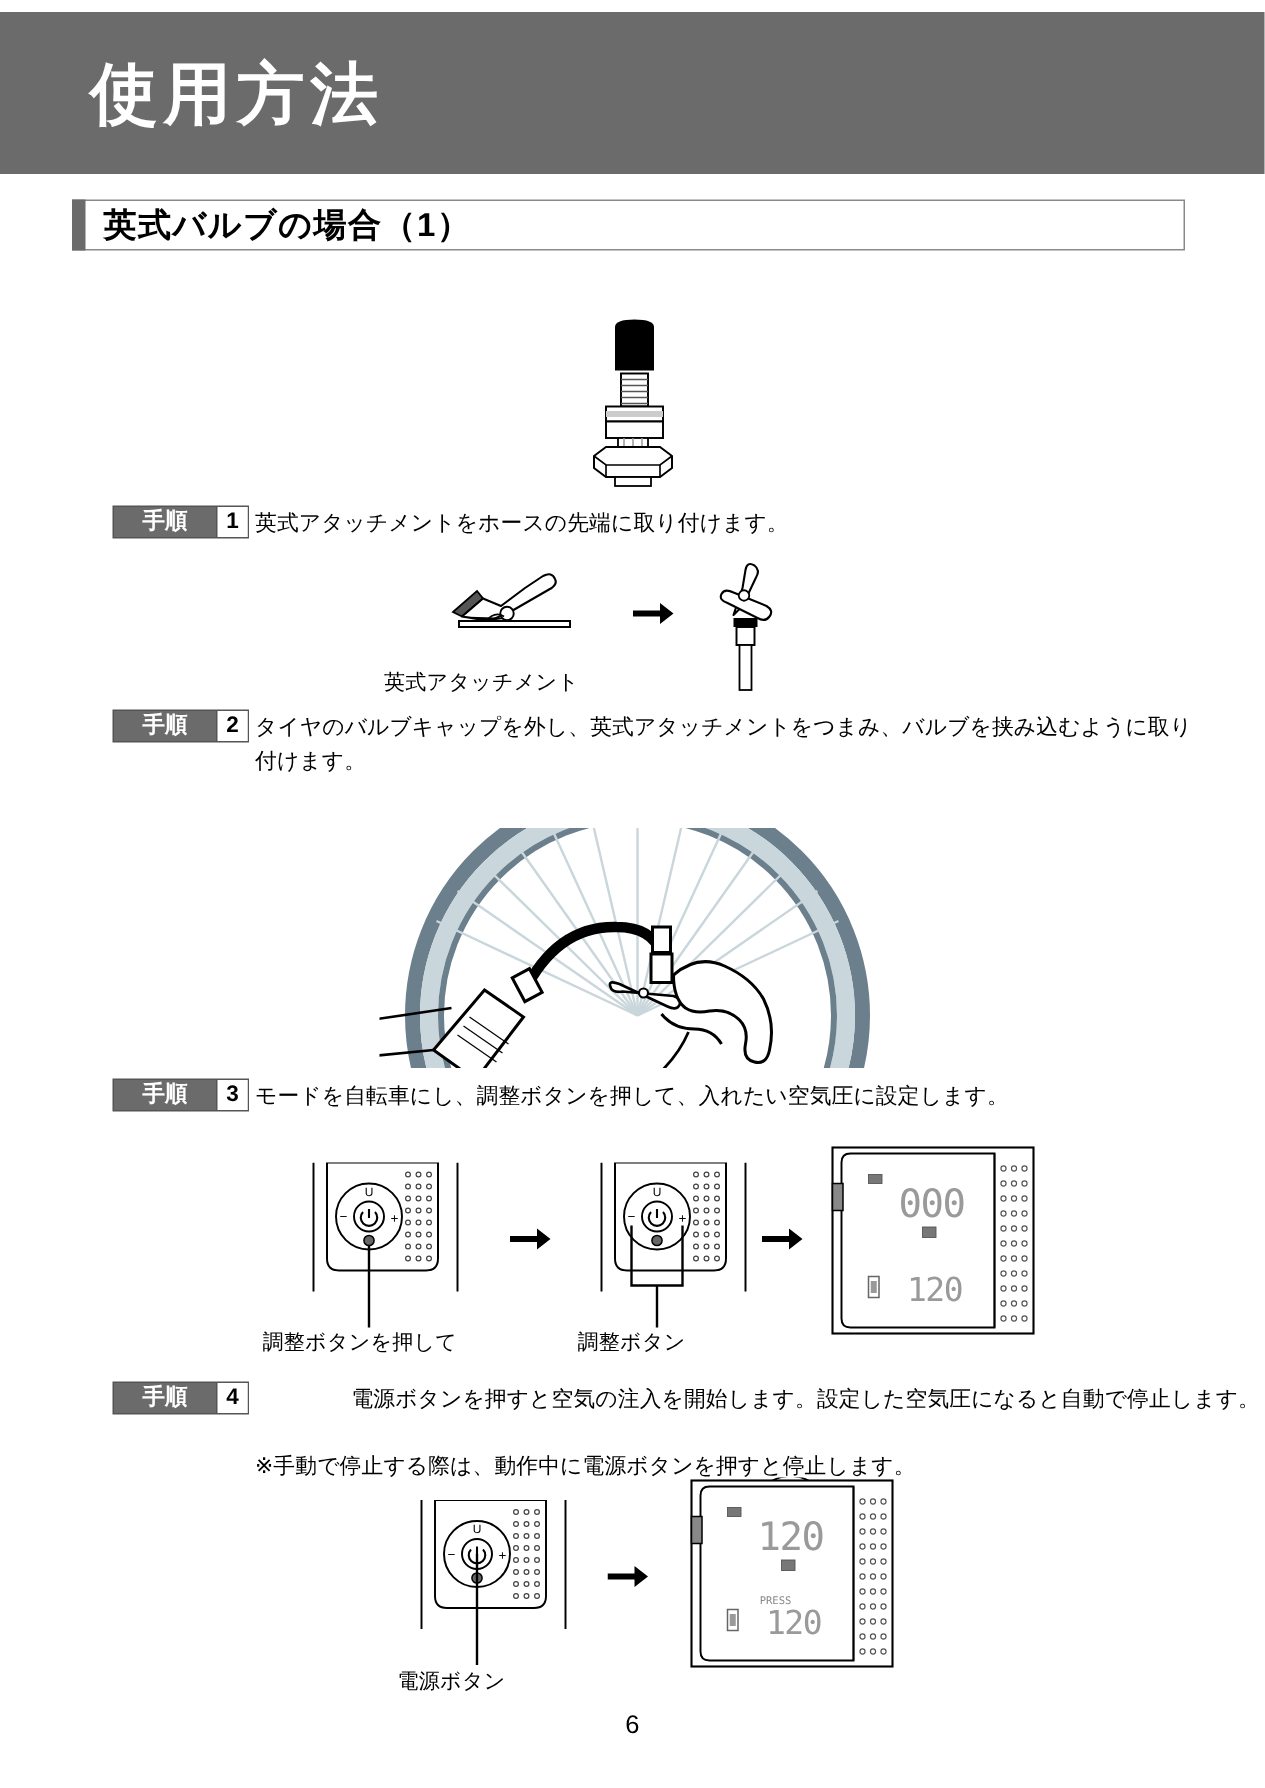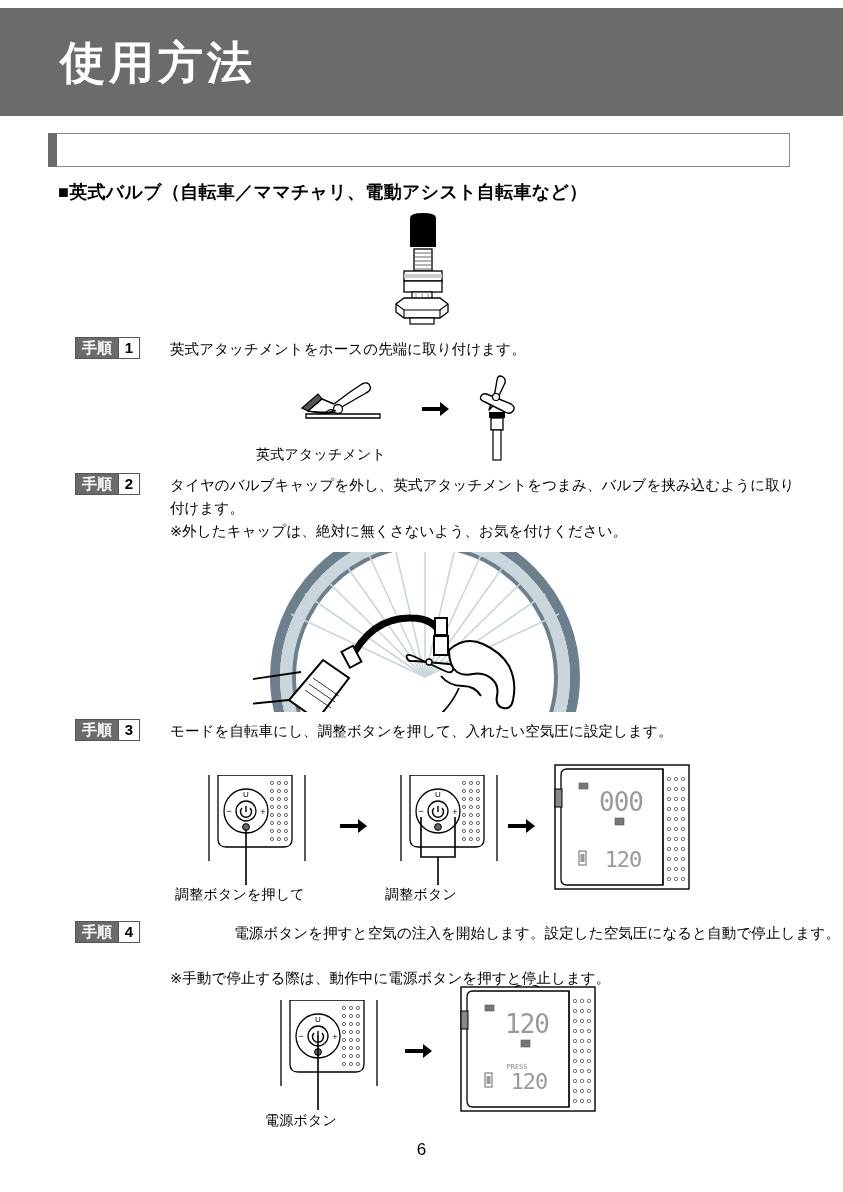--- a/index.html
+++ b/index.html
@@ -87,21 +87,21 @@
     align-items: stretch;
     height: 22px;
     border: 1px solid #555;
     box-sizing: border-box;
   }
   .step-badge .badge-label {
     background: #6b6b6b;
     color: #fff;
     font-size: 15px;
     font-weight: bold;
-    padding: 0 6px;
+    padding: 0 19px;
     line-height: 20px;
     letter-spacing: 0px;
   }
   .step-badge .badge-num {
     background: #fff;
     color: #000;
     font-size: 15px;
     font-weight: bold;
     width: 20px;
     text-align: center;
@@ -138,23 +138,23 @@
 <body>
 
 <div class="page">
 
   <div class="header-band">
     <div class="header-title">使用方法</div>
   </div>
 
   <div class="section-heading">
     <div class="accent-bar"></div>
+    <div class="section-text">英式バルブの場合（1）</div>
   </div>
 
-  <div class="sub-heading">■英式バルブ（自転車／ママチャリ、電動アシスト自転車など）</div>
 
   <svg class="fig" style="left:378px; top:212px;" width="90" height="115" viewBox="0 0 90 115">
 
     <path d="M32 6 q0 -5 13 -5 q13 0 13 5 L58 34 L32 34 Z" fill="#000"></path>
     <rect x="32" y="30" width="26" height="5" fill="#000"></rect>
 
     <rect x="36" y="37" width="18" height="22" fill="#fff" stroke="#000" stroke-width="1.3"></rect>
     <g stroke="#555" stroke-width="0.9">
       <line x1="36" y1="41" x2="54" y2="41"></line>
       <line x1="36" y1="45" x2="54" y2="45"></line>
@@ -212,21 +212,20 @@
     <rect x="26" y="46" width="12" height="12" fill="#fff" stroke="#000" stroke-width="1.3"></rect>
     <rect x="28" y="58" width="8" height="30" fill="#fff" stroke="#000" stroke-width="1.2"></rect>
   </svg>
 
   <div class="step-badge" style="left:75px; top:473px;">
     <div class="badge-label">手順</div>
     <div class="badge-num">2</div>
   </div>
   <div class="step-text" style="left:170px; top:497px; width:670px;">付けます。</div>
   <div class="step-text" style="left:170px; top:474px; width:670px;">タイヤのバルブキャップを外し、英式アタッチメントをつまみ、バルブを挟み込むように取り</div>
-  <div class="step-text" style="left:170px; top:520px; width:670px;">※外したキャップは、絶対に無くさないよう、お気を付けください。</div>
 
   <svg class="fig" style="left:253px; top:552px;" width="345" height="160" viewBox="0 0 345 160">
     <defs>
       <clipPath id="wheelclip">
           <rect x="0" y="0" width="345" height="160"></rect>
         </clipPath>
     </defs>
     <g clip-path="url(#wheelclip)">
 
       <circle cx="172" cy="125" r="150" fill="none" stroke="#6b7f8c" stroke-width="10"></circle>

